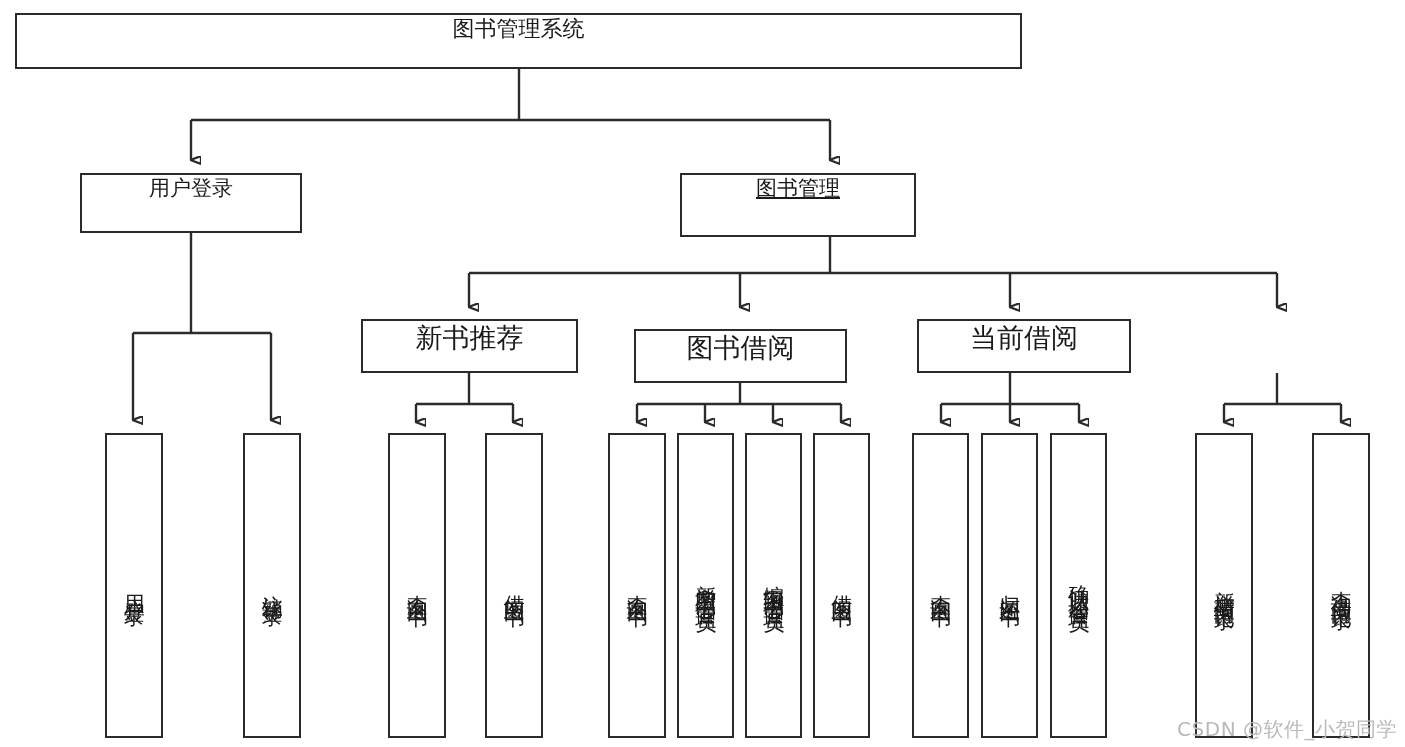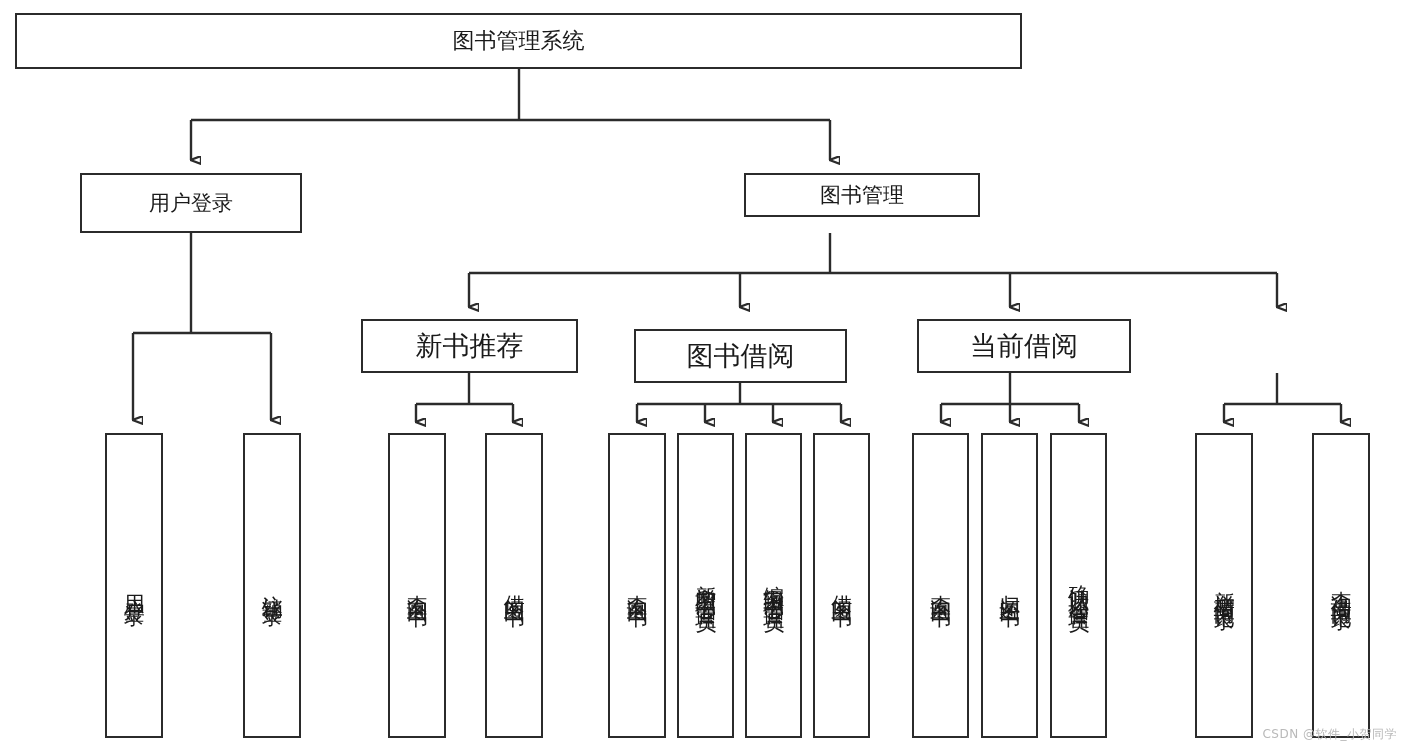--- a/index.html
+++ b/index.html
@@ -15,21 +15,21 @@
     background:#ffffff;
     overflow:hidden;
   }
   
   .node{
     position:absolute;
     box-sizing:border-box;
     background:#ffffff;
     border:2px solid #2b2b2b;
     display:flex;
-    align-items:center;
+    align-items:flex-start;
     justify-content:center;
     color:#1a1a1a;
     line-height:1.25;
     text-align:center;
   }
   .node.lvl0{ font-size:22px; }
   .node.lvl1{ font-size:21px; }
   .node.lvl2{ font-size:27px; }
   .node.leaf{
     font-size:21px;
@@ -56,21 +56,21 @@
     stroke:#2b2b2b;
     stroke-width:2.4;
     fill:none;
   }
   .arrowhead{ fill:#2b2b2b; stroke:none; }
   
   #watermark{
     position:absolute;
     right:8px;
     bottom:4px;
-    font-size:12px;
+    font-size:20px;
     color:#b9b9b9;
     white-space:nowrap;
     letter-spacing:0.5px;
   }
 </style>
 <style>#canvas{background:#ffffff;}.node{border-color:#2b2b2b;background:#ffffff;color:#1a1a1a;}#links line,#links path{stroke:#2b2b2b;}.arrowhead{fill:#2b2b2b;stroke:none;}#watermark{color:#b9b9b9;}</style></head>
 <body>
 
 <div id="canvas">
 
@@ -124,21 +124,21 @@
   </svg>
 
   <div class="node lvl0" style="left:15px; top:13px; width:1007px; height:56px;">
     <span>图书管理系统</span>
   </div>
 
   <div class="node lvl1" style="left:80px; top:173px; width:222px; height:60px;">
     <span>用户登录</span>
   </div>
 
-  <div class="node lvl1" style="left:744px; top:173px; width:236px; height:44px;">
+  <div class="node lvl1" style="left:680px; top:173px; width:236px; height:64px;text-decoration:underline;">
     <span>图书管理</span>
   </div>
 
   <div class="node lvl2" style="left:361px; top:319px; width:217px; height:54px;">
     <span>新书推荐</span>
   </div>
 
   <div class="node lvl2" style="left:634px; top:329px; width:213px; height:54px;">
     <span>图书借阅</span>
   </div>

